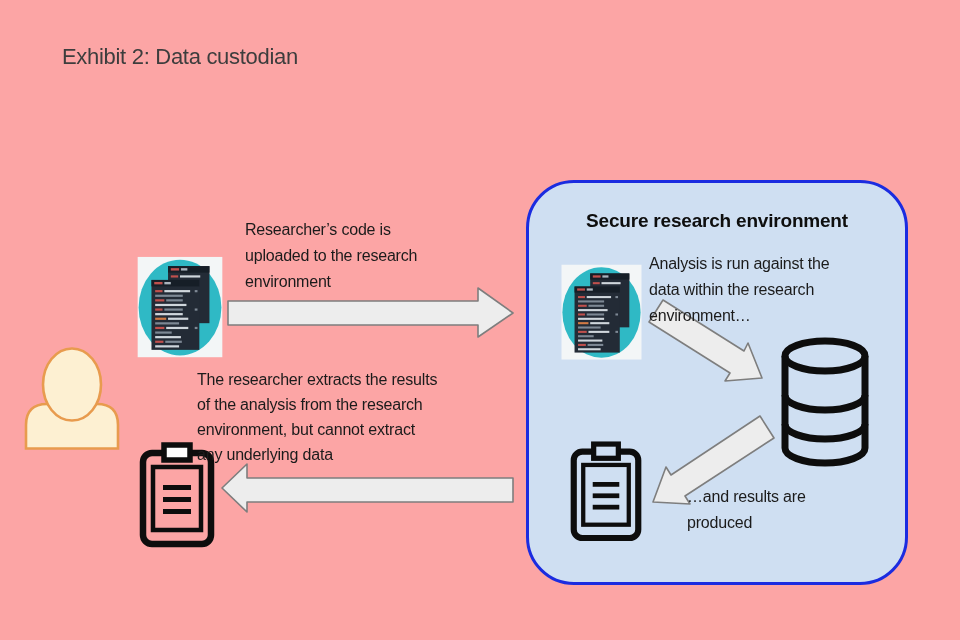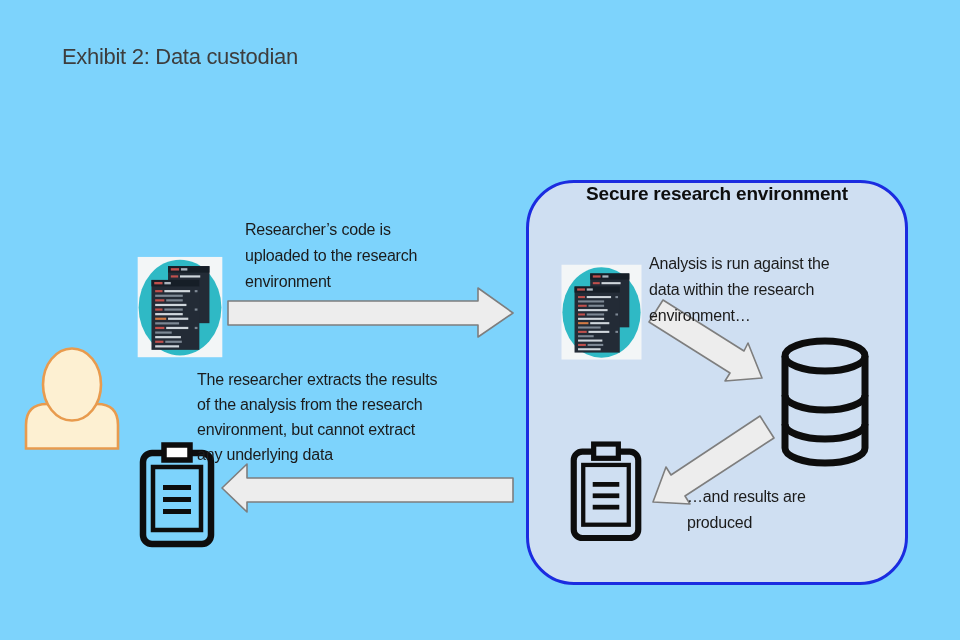--- a/index.html
+++ b/index.html
@@ -10,36 +10,36 @@
     --person-fill:#fdf0d2;
     --person-stroke:#e89b4e;
     --arrow-fill:#ededed;
     --arrow-stroke:#7e7e7e;
     --title-text:#3d3d3d;
     --body-text:#1b1b1b;
     --icon-stroke:#0d0d0d;
   }
   html,body{margin:0;padding:0;background:#fff;}
   .canvas{
-    position:relative;width:960px;height:640px;background:#7dd3fc;overflow:hidden;
+    position:relative;width:960px;height:640px;background:#fca5a5;overflow:hidden;
     font-family:"Liberation Sans",sans-serif;
   }
   .page-title{
     position:absolute;left:62px;top:44px;margin:0;
     font-size:22px;font-weight:400;letter-spacing:-0.3px;
     color:var(--title-text);
   }
   .secure-box{
     position:absolute;left:526px;top:180px;width:382px;height:405px;
     background:var(--secure-box-fill);
     border:3px solid var(--secure-box-border);
     border-radius:48px;box-sizing:border-box;z-index:1;
   }
   .secure-box-title{
-    margin:0;text-align:center;
+    margin:16px;padding-top:11px;text-align:center;
     font-size:19px;font-weight:700;color:#0e0e0e;letter-spacing:-0.2px;
   }
   .overlay{position:absolute;left:0;top:0;width:960px;height:640px;z-index:2;pointer-events:none;}
   .arrow{fill:var(--arrow-fill);stroke:var(--arrow-stroke);stroke-width:1.6;stroke-linejoin:round;}
   .icon{position:absolute;z-index:3;}
   .label{
     position:absolute;z-index:4;text-align:left;white-space:pre-line;
     font-size:16px;line-height:26px;letter-spacing:-0.2px;color:var(--body-text);
   }
   .label.tight{line-height:25px;}

